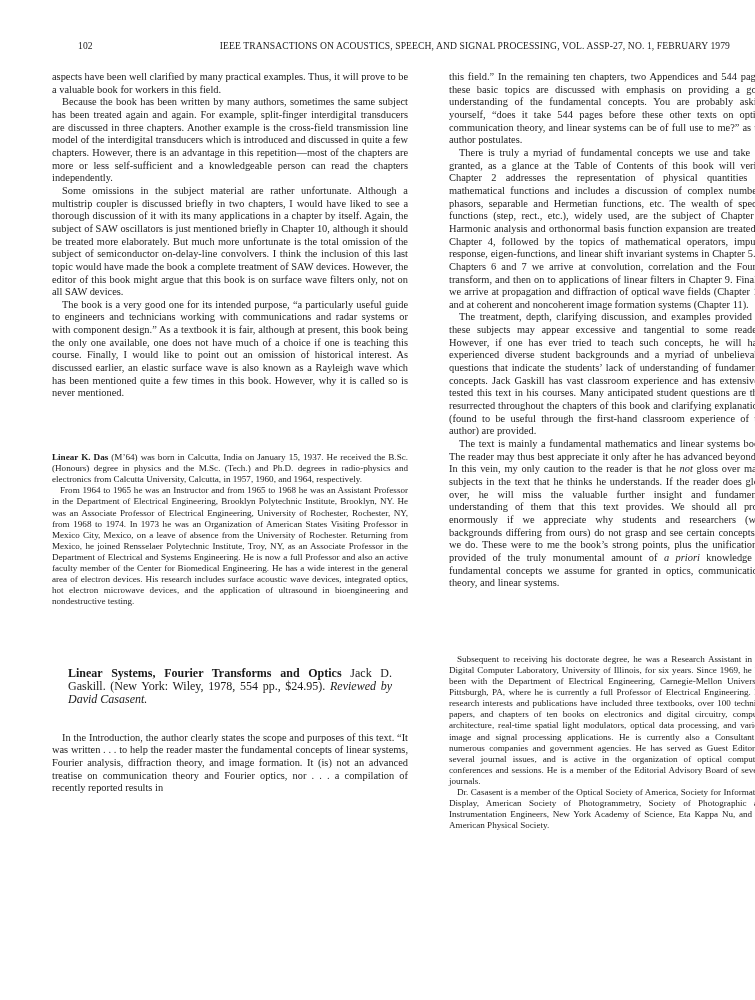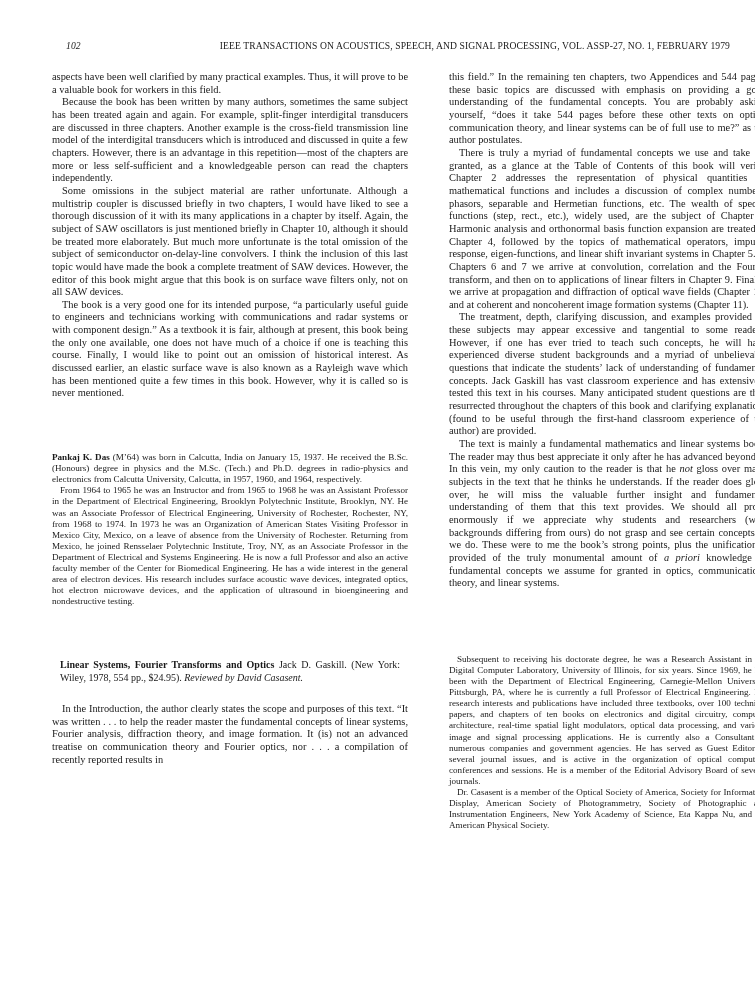--- a/index.html
+++ b/index.html
@@ -5,39 +5,39 @@
     html, body { margin: 0; padding: 0; background: #ffffff; }
     body {
       width: 755px; height: 1000px; position: relative; overflow: hidden;
       font-family: "Liberation Serif", "DejaVu Serif", serif;
       color: #1a1a1a;
     }
     .header {
       position: absolute; top: 40px; left: 62px; width: 676px;
       font-size: 9.6px; letter-spacing: 0.1px; white-space: nowrap;
     }
-    .header .pg { position: absolute; left: 4px; top: 0; font-style: italic; }
+    .header .pg { position: absolute; left: 16px; top: 0; }
     .header .jt { position: absolute; right: 8px; top: 0; }
     .col {
       position: absolute; top: 71px;
       font-size: 10.4px; line-height: 12.65px;
       text-align: justify; hyphens: auto;
     }
     .col.left { left: 52px; width: 356px; }
     .col.right { left: 421px; width: 318px; margin-left: 28px; }
     p { margin: 0; text-indent: 10px; }
     p.noindent { text-indent: 0; }
     .bio { font-size: 9.1px; line-height: 11.1px; }
     .bio p { text-indent: 8px; }
     .bio p.first { text-indent: 0; }
     .bname { font-weight: bold; }
     .gap-bio-left { height: 52px; }
     .gap-review { height: 44px; }
     .gap-bio-right { height: 64px; }
-    .review-head { margin: 8px; text-indent: 0; font-size: 10px; line-height: 12.8px; }
+    .review-head { margin: 16px; text-indent: 0; font-size: 12px; line-height: 12.8px; }
     .review-head .btitle { font-weight: bold; }
     .review-head em { font-style: italic; }
     .after-head { height: 10px; }
     em { font-style: italic; }
   </style>
 </head>
 <body>
 
 <div class="header">
   <span class="pg">102</span>
@@ -46,21 +46,21 @@
 
 <div class="col left">
   <p class="noindent">aspects have been well clarified by many practical examples. Thus, it will prove to be a valuable book for workers in this field.</p>
   <p>Because the book has been written by many authors, sometimes the same subject has been treated again and again. For example, split-finger interdigital transducers are discussed in three chapters. Another example is the cross-field transmission line model of the interdigital transducers which is introduced and discussed in quite a few chapters. However, there is an advantage in this repetition—most of the chapters are more or less self-sufficient and a knowledgeable person can read the chapters independently.</p>
   <p>Some omissions in the subject material are rather unfortunate. Although a multistrip coupler is discussed briefly in two chapters, I would have liked to see a thorough discussion of it with its many applications in a chapter by itself. Again, the subject of SAW oscillators is just mentioned briefly in Chapter 10, although it should be treated more elaborately. But much more unfortunate is the total omission of the subject of semiconductor on-delay-line convolvers. I think the inclusion of this last topic would have made the book a complete treatment of SAW devices. However, the editor of this book might argue that this book is on surface wave filters only, not on all SAW devices.</p>
   <p>The book is a very good one for its intended purpose, “a particularly useful guide to engineers and technicians working with communications and radar systems or with component design.” As a textbook it is fair, although at present, this book being the only one available, one does not have much of a choice if one is teaching this course. Finally, I would like to point out an omission of historical interest. As discussed earlier, an elastic surface wave is also known as a Rayleigh wave which has been mentioned quite a few times in this book. However, why it is called so is never mentioned.</p>
 
   <div class="gap-bio-left"></div>
 
   <div class="bio">
-    <p class="first"><span class="bname">Pankaj K. Das</span><span> (M’64) was born in Calcutta, India on January 15, 1937. He received the B.Sc. (Honours) degree in physics and the M.Sc. (Tech.) and Ph.D. degrees in radio-physics and electronics from Calcutta University, Calcutta, in 1957, 1960, and 1964, respectively.</span></p>
+    <p class="first"><span class="bname">Linear K. Das</span><span> (M’64) was born in Calcutta, India on January 15, 1937. He received the B.Sc. (Honours) degree in physics and the M.Sc. (Tech.) and Ph.D. degrees in radio-physics and electronics from Calcutta University, Calcutta, in 1957, 1960, and 1964, respectively.</span></p>
     <p>From 1964 to 1965 he was an Instructor and from 1965 to 1968 he was an Assistant Professor in the Department of Electrical Engineering, Brooklyn Polytechnic Institute, Brooklyn, NY. He was an Associate Professor of Electrical Engineering, University of Rochester, Rochester, NY, from 1968 to 1974. In 1973 he was an Organization of American States Visiting Professor in Mexico City, Mexico, on a leave of absence from the University of Rochester. Returning from Mexico, he joined Rensselaer Polytechnic Institute, Troy, NY, as an Associate Professor in the Department of Electrical and Systems Engineering. He is now a full Professor and also an active faculty member of the Center for Biomedical Engineering. He has a wide interest in the general area of electron devices. His research includes surface acoustic wave devices, integrated optics, hot electron microwave devices, and the application of ultrasound in bioengineering and nondestructive testing.</p>
   </div>
 
   <div class="gap-review"></div>
 
   <p class="review-head"><span class="btitle">Linear Systems, Fourier Transforms and Optics</span><span> Jack D. Gaskill. (New York: Wiley, 1978, 554 pp., $24.95). </span><em>Reviewed by David Casasent.</em></p>
   <div class="after-head"></div>
   <p>In the Introduction, the author clearly states the scope and purposes of this text. “It was written . . . to help the reader master the fundamental concepts of linear systems, Fourier analysis, diffraction theory, and image formation. It (is) not an advanced treatise on communication theory and Fourier optics, nor . . . a compilation of recently reported results in</p>
 </div>
 

